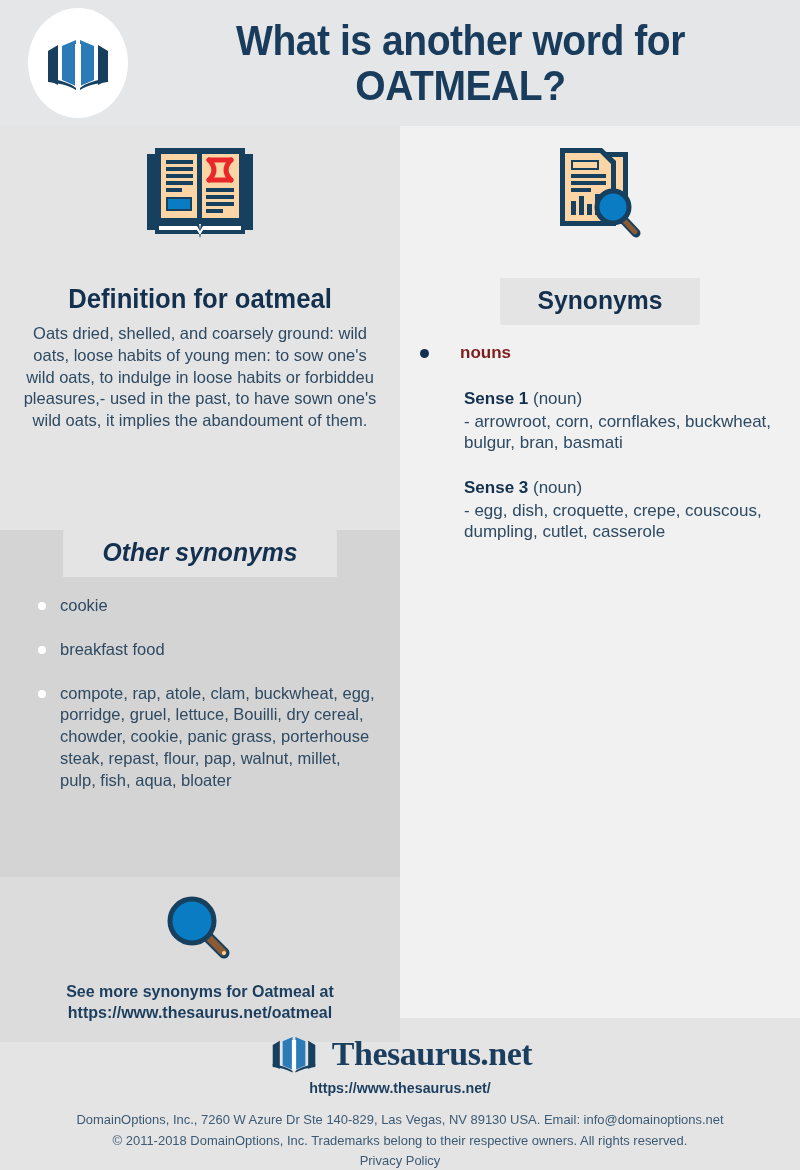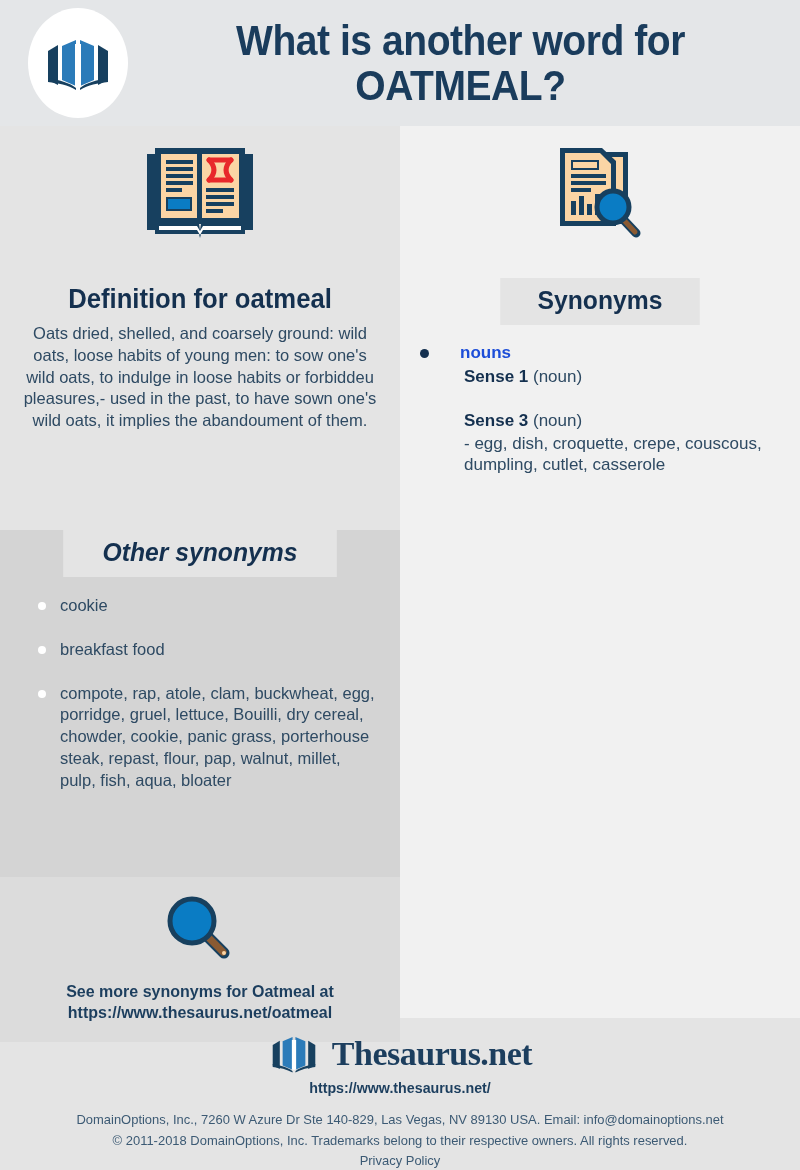--- a/index.html
+++ b/index.html
@@ -125,22 +125,22 @@
     background: #ffffff;
   }
 
   
   .syn-body { padding: 18px 0 0 0; }
   .syn-pos {
     position: relative;
     padding-left: 60px;
     font-weight: bold;
     font-size: 17px;
-    color: #1d4ed8;
-    margin-bottom: 4px;
+    color: #7f1d1d;
+    margin-bottom: 26px;
   }
   .syn-pos::before {
     content: "";
     position: absolute;
     left: 20px;
     top: 6px;
     width: 9px;
     height: 9px;
     border-radius: 50%;
     background: #14304f;
@@ -325,20 +325,21 @@
     </div>
 
     <div class="syn-body">
       <div class="syn-pos">nouns</div>
 
       <div class="sense">
         <div class="sense-title">
           <b>Sense 1</b>
           <span>(noun)</span>
         </div>
+        <div class="sense-words">- arrowroot, corn, cornflakes, buckwheat, bulgur, bran, basmati</div>
       </div>
 
       <div class="sense">
         <div class="sense-title">
           <b>Sense 3</b>
           <span>(noun)</span>
         </div>
         <div class="sense-words">- egg, dish, croquette, crepe, couscous, dumpling, cutlet, casserole</div>
       </div>
     </div>

